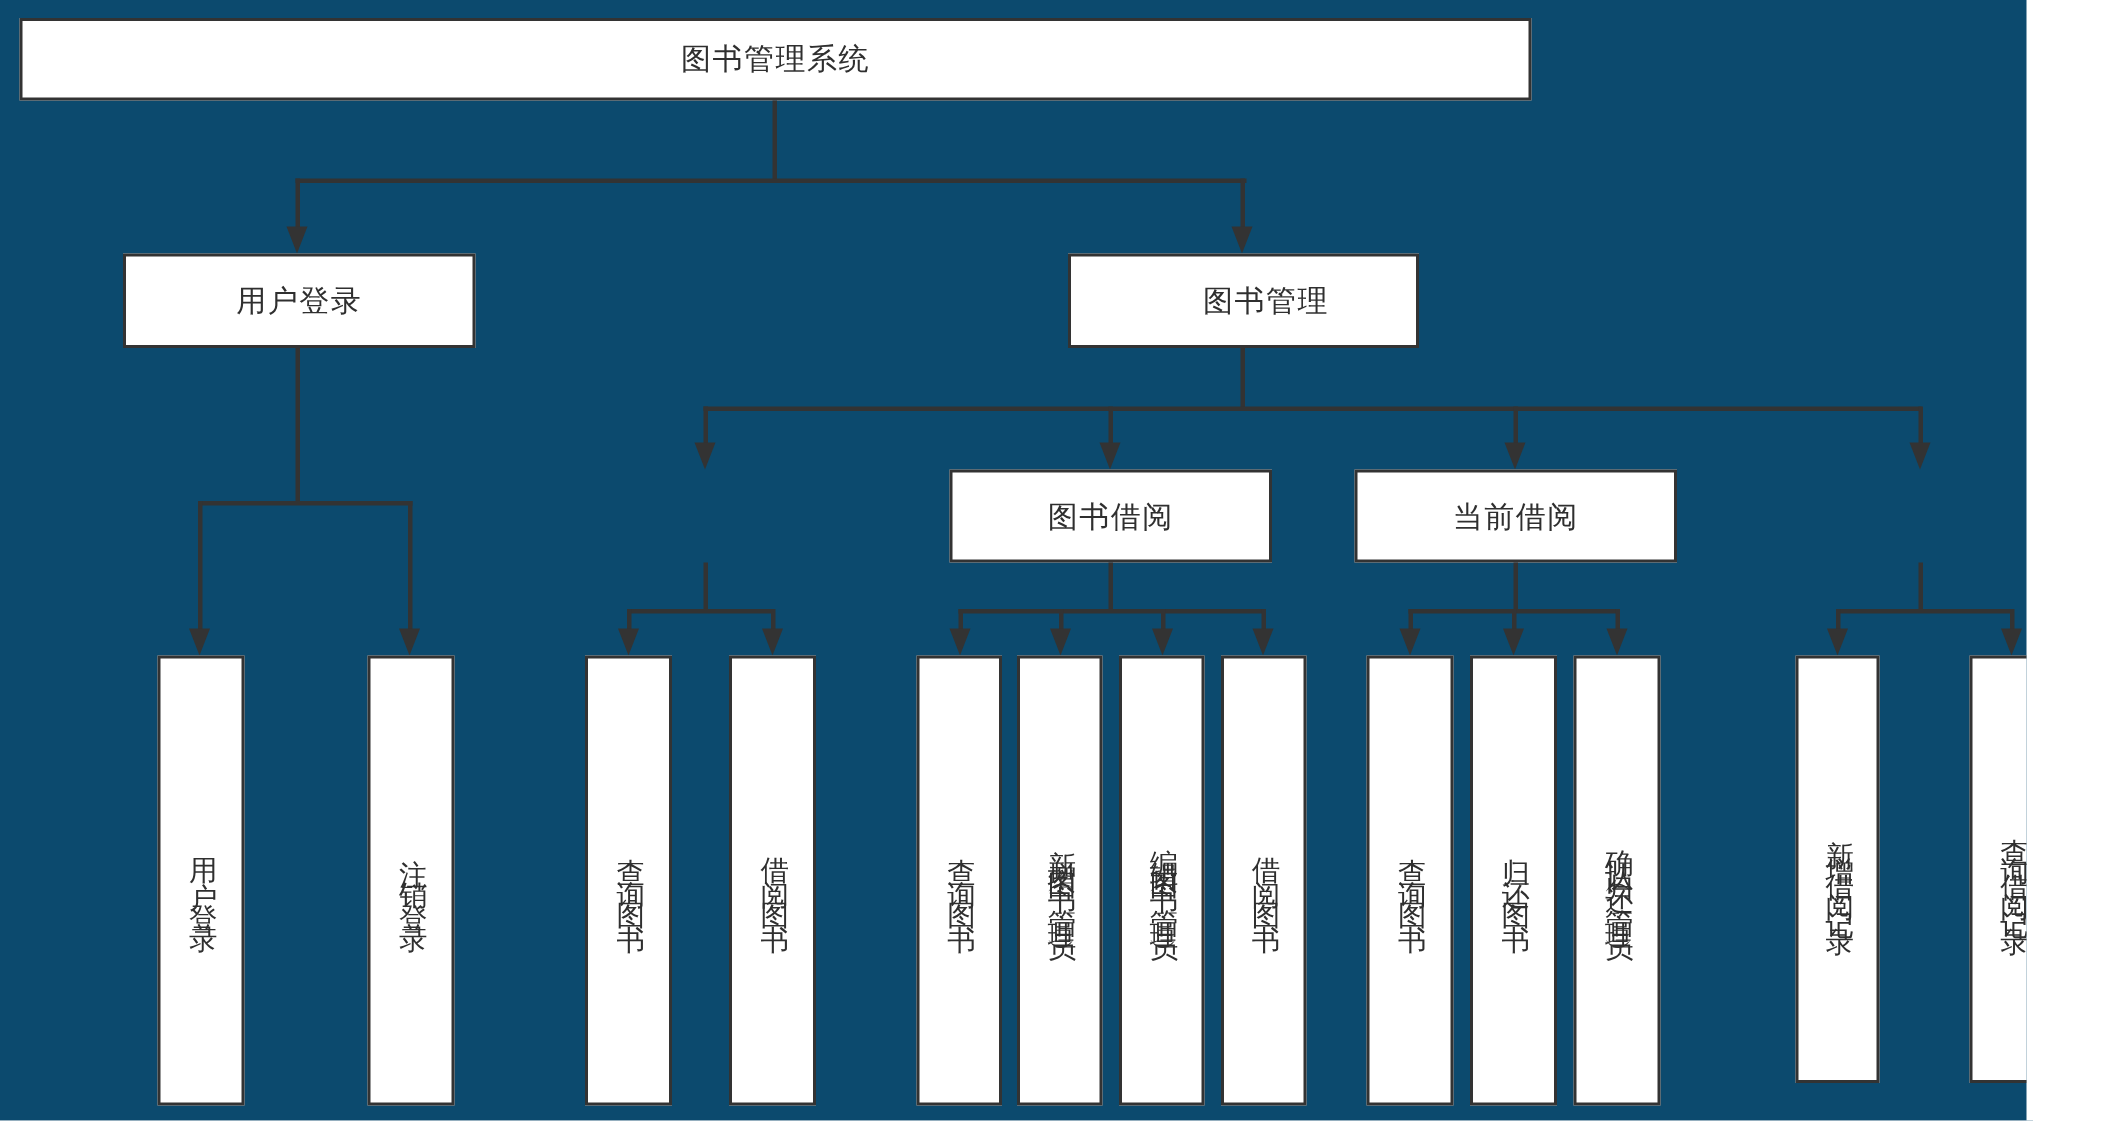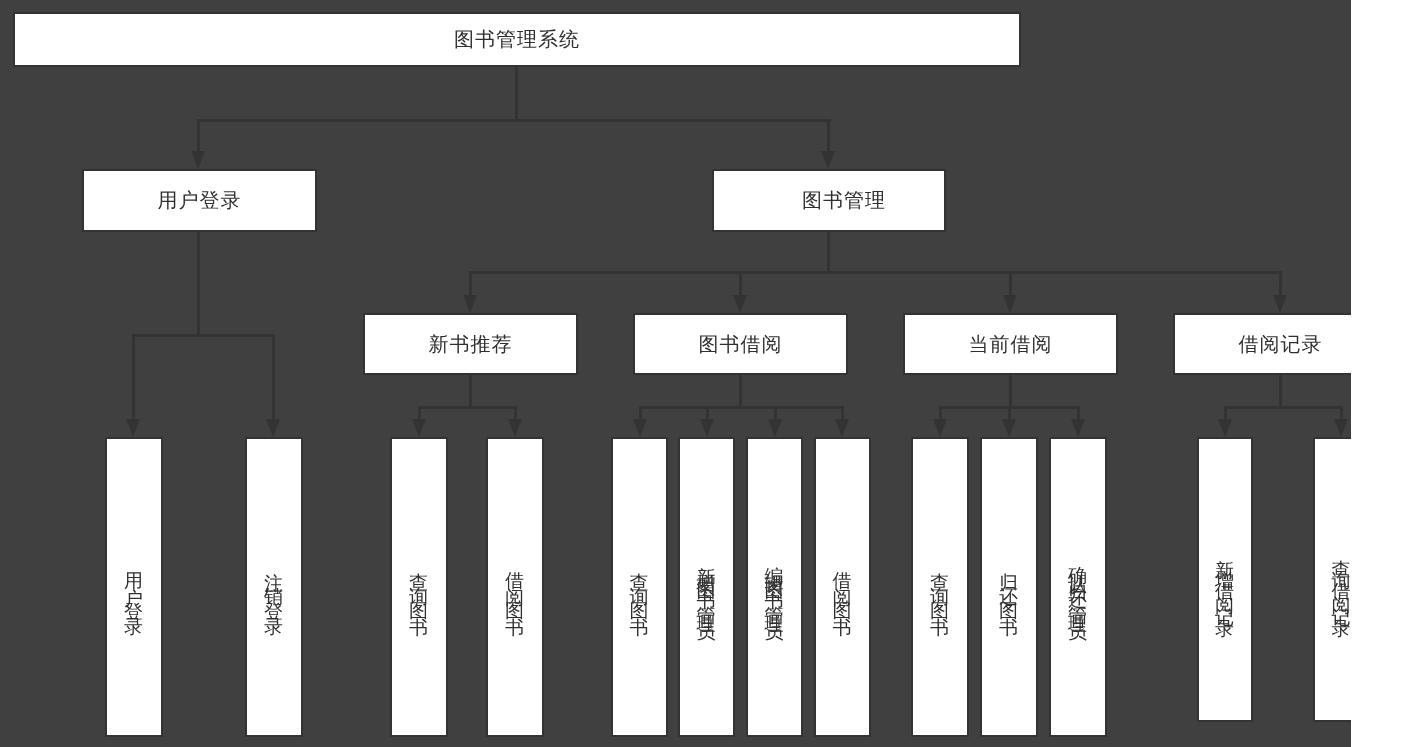--- a/index.html
+++ b/index.html
@@ -1,20 +1,20 @@
 <!DOCTYPE html>
 <html><head>
 <meta charset="utf-8">
 <style>
   html,body{margin:0;padding:0;background:#ffffff;}
   #stage{
     position:relative;
     width:1351px;height:747px;
-    background:#404040;
-    font-family:Liberation Sans, sans-serif;
+    background:#0c4a6e;
+    font-family:Liberation Mono, monospace;
     color:#2f2f2f;
     overflow:hidden;
   }
   .box{
     position:absolute;
     box-sizing:border-box;
     border:2px solid #333333;
     background:#ffffff;
     display:flex;align-items:center;justify-content:center;
     font-size:20px;
@@ -82,24 +82,22 @@
   <div class="hline" style="left:469px;top:271px;width:812px;"></div>
   <div class="vline" style="left:469px;top:271px;height:25px;"></div>
   <div class="tri" style="left:463px;top:295px;"></div>
   <div class="vline" style="left:739px;top:271px;height:25px;"></div>
   <div class="tri" style="left:733px;top:295px;"></div>
   <div class="vline" style="left:1009px;top:271px;height:25px;"></div>
   <div class="tri" style="left:1003px;top:295px;"></div>
   <div class="vline" style="left:1279px;top:271px;height:25px;"></div>
   <div class="tri" style="left:1273px;top:295px;"></div>
 
-  <div class="box" style="left:363px;top:313px;width:215px;height:62px;">新书推荐</div>
   <div class="box" style="left:903px;top:313px;width:215px;height:62px;">当前借阅</div>
   <div class="box" style="left:633px;top:313px;width:215px;height:62px;">图书借阅</div>
-  <div class="box" style="left:1173px;top:313px;width:215px;height:62px;">借阅记录</div>
 
   <div class="vline" style="left:469px;top:375px;height:32px;"></div>
   <div class="hline" style="left:418px;top:406px;width:98px;"></div>
   <div class="vline" style="left:418px;top:406px;height:14px;"></div>
   <div class="tri" style="left:412px;top:419px;"></div>
   <div class="vline" style="left:514px;top:406px;height:14px;"></div>
   <div class="tri" style="left:508px;top:419px;"></div>
 
   <div class="vline" style="left:739px;top:375px;height:32px;"></div>
   <div class="hline" style="left:639px;top:406px;width:205px;"></div>

